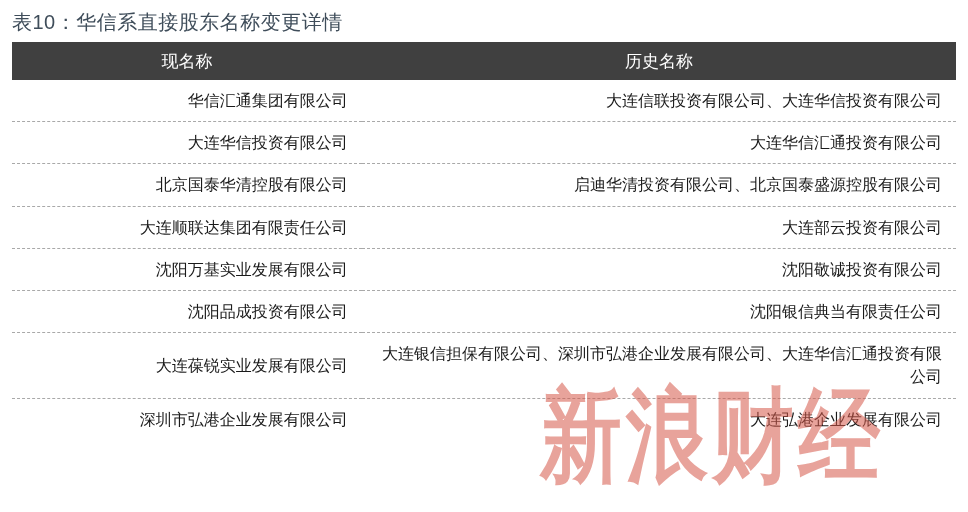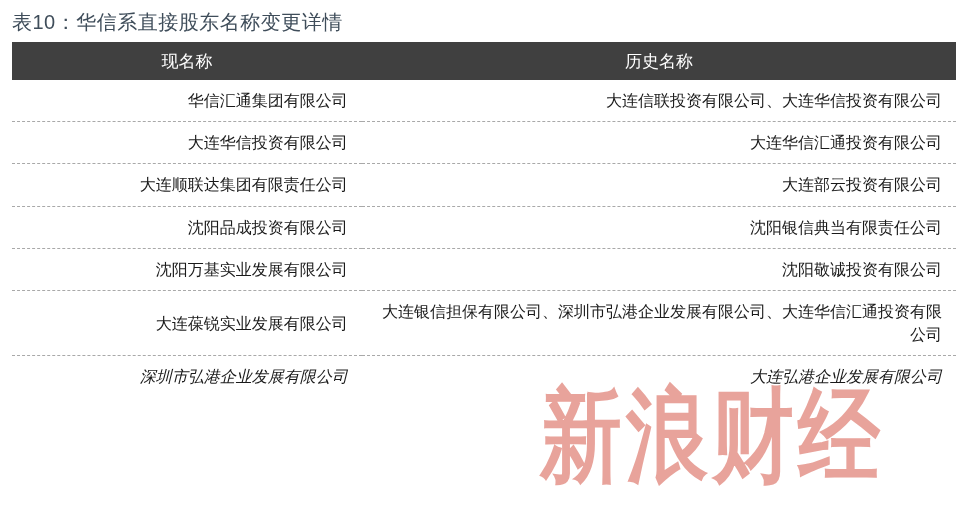--- a/index.html
+++ b/index.html
@@ -63,21 +63,20 @@
     font-size: 16px;
     color: #1a1a1a;
     text-align: right;
     padding: 9px 14px;
     border-bottom: 1px dashed #a9a9a9;
     line-height: 1.45;
     background: transparent;
   }
   table.data tr.last-row td {
     border-bottom: none;
-    font-style: italic;
   }
   .col-current { width: 37%; }
   .col-history { width: 63%; }
 </style>
 </head>
 <body>
 
 <div class="page">
 
   <div class="title">表10：华信系直接股东名称变更详情</div>
@@ -94,30 +93,34 @@
     <tbody>
       <tr>
         <td>华信汇通集团有限公司</td>
         <td>大连信联投资有限公司、大连华信投资有限公司</td>
       </tr>
       <tr>
         <td>大连华信投资有限公司</td>
         <td>大连华信汇通投资有限公司</td>
       </tr>
       <tr>
+        <td>北京国泰华清控股有限公司</td>
+        <td>启迪华清投资有限公司、北京国泰盛源控股有限公司</td>
+      </tr>
+      <tr>
         <td>大连顺联达集团有限责任公司</td>
         <td>大连部云投资有限公司</td>
       </tr>
       <tr>
+        <td>沈阳万基实业发展有限公司</td>
+        <td>沈阳敬诚投资有限公司</td>
+      </tr>
+      <tr>
         <td>沈阳品成投资有限公司</td>
         <td>沈阳银信典当有限责任公司</td>
-      </tr>
-      <tr>
-        <td>沈阳万基实业发展有限公司</td>
-        <td>沈阳敬诚投资有限公司</td>
       </tr>
       <tr>
         <td>大连葆锐实业发展有限公司</td>
         <td>大连银信担保有限公司、深圳市弘港企业发展有限公司、大连华信汇通投资有限公司</td>
       </tr>
       <tr class="last-row">
         <td>深圳市弘港企业发展有限公司</td>
         <td>大连弘港企业发展有限公司</td>
       </tr>
     </tbody>

